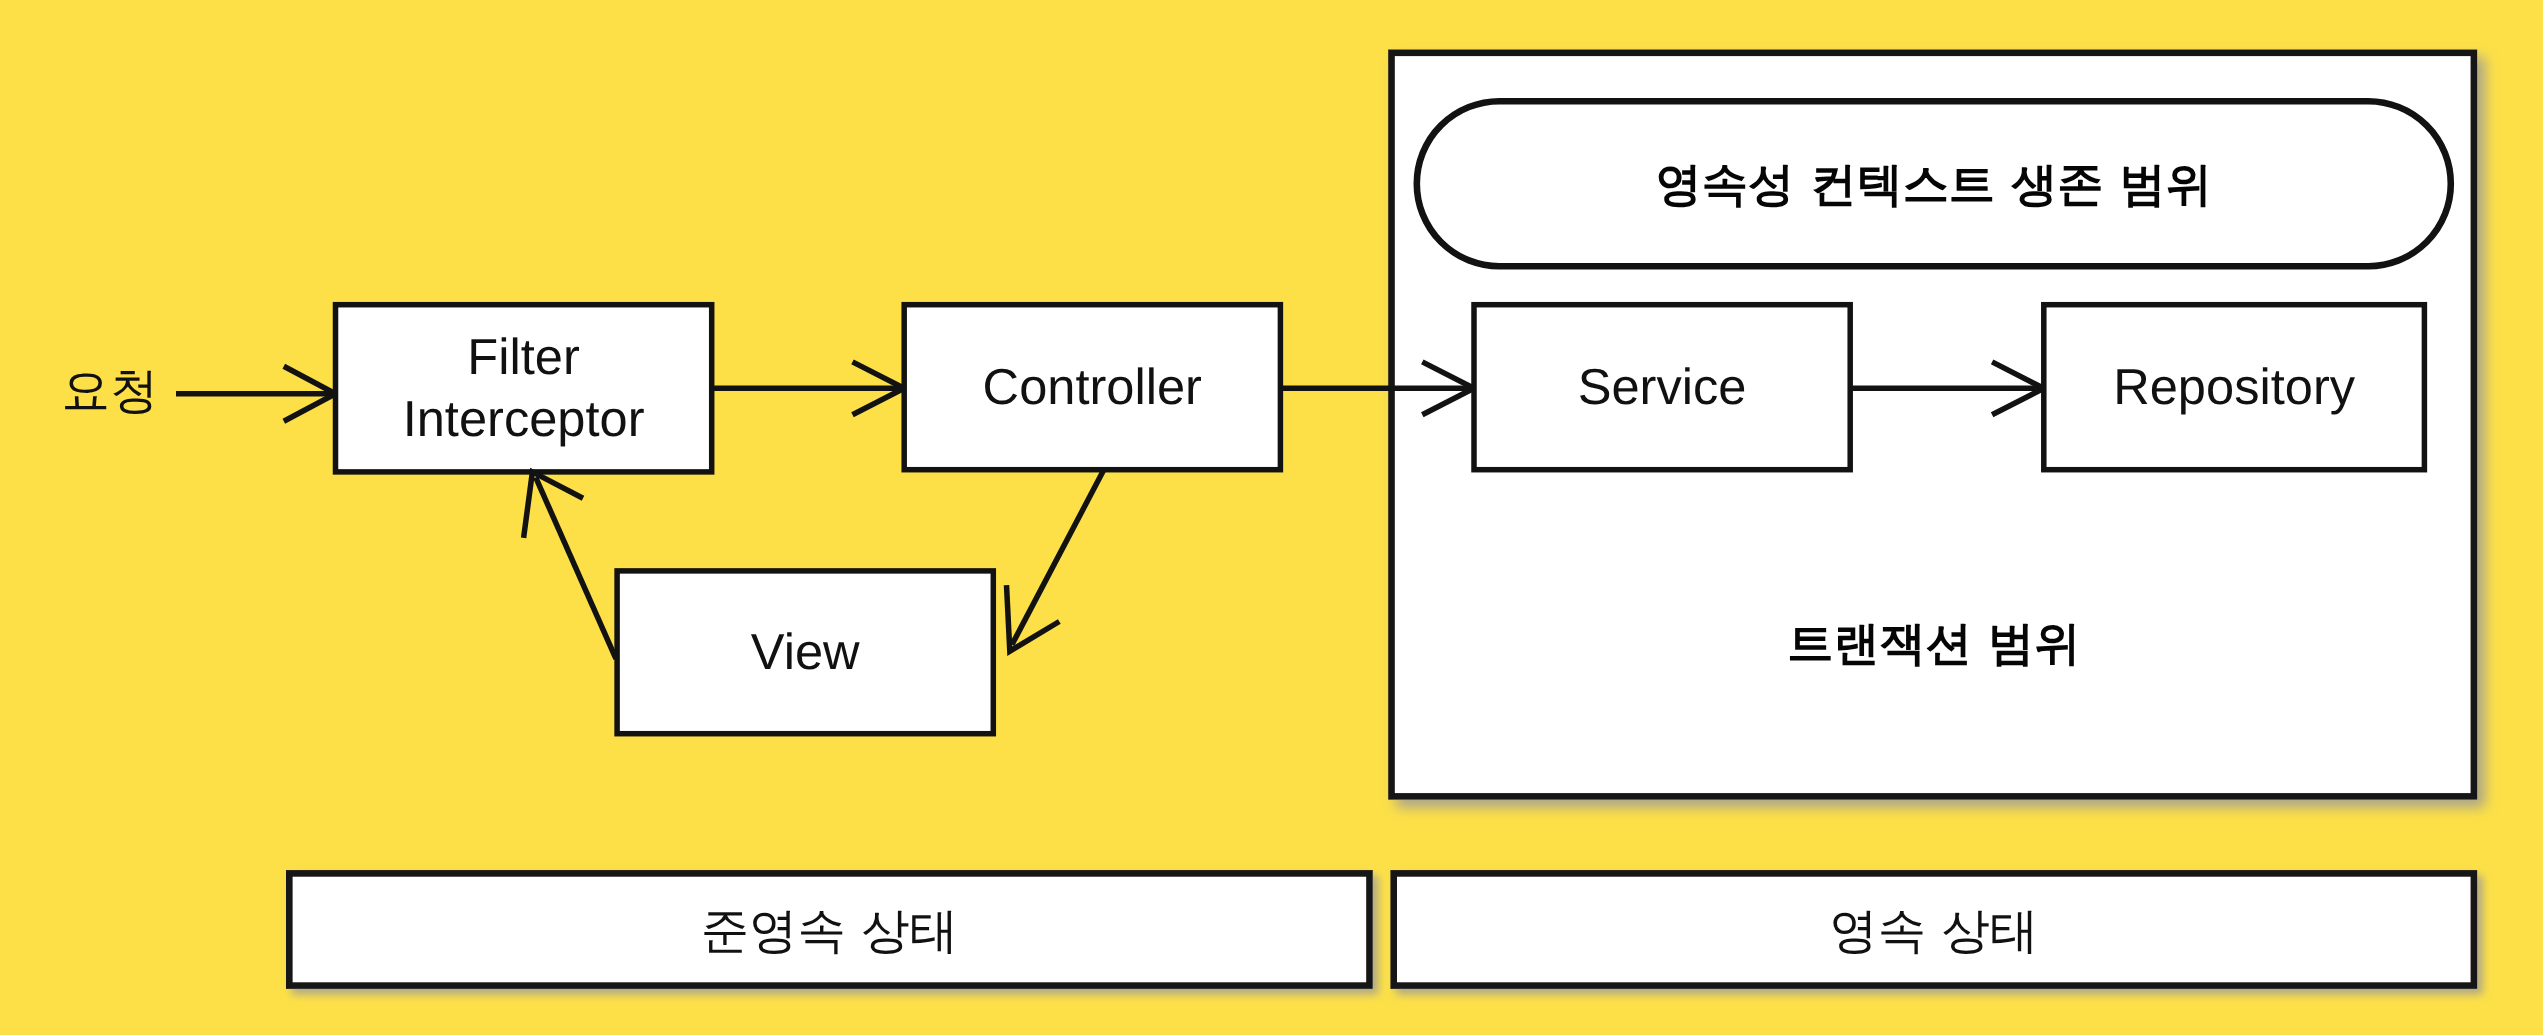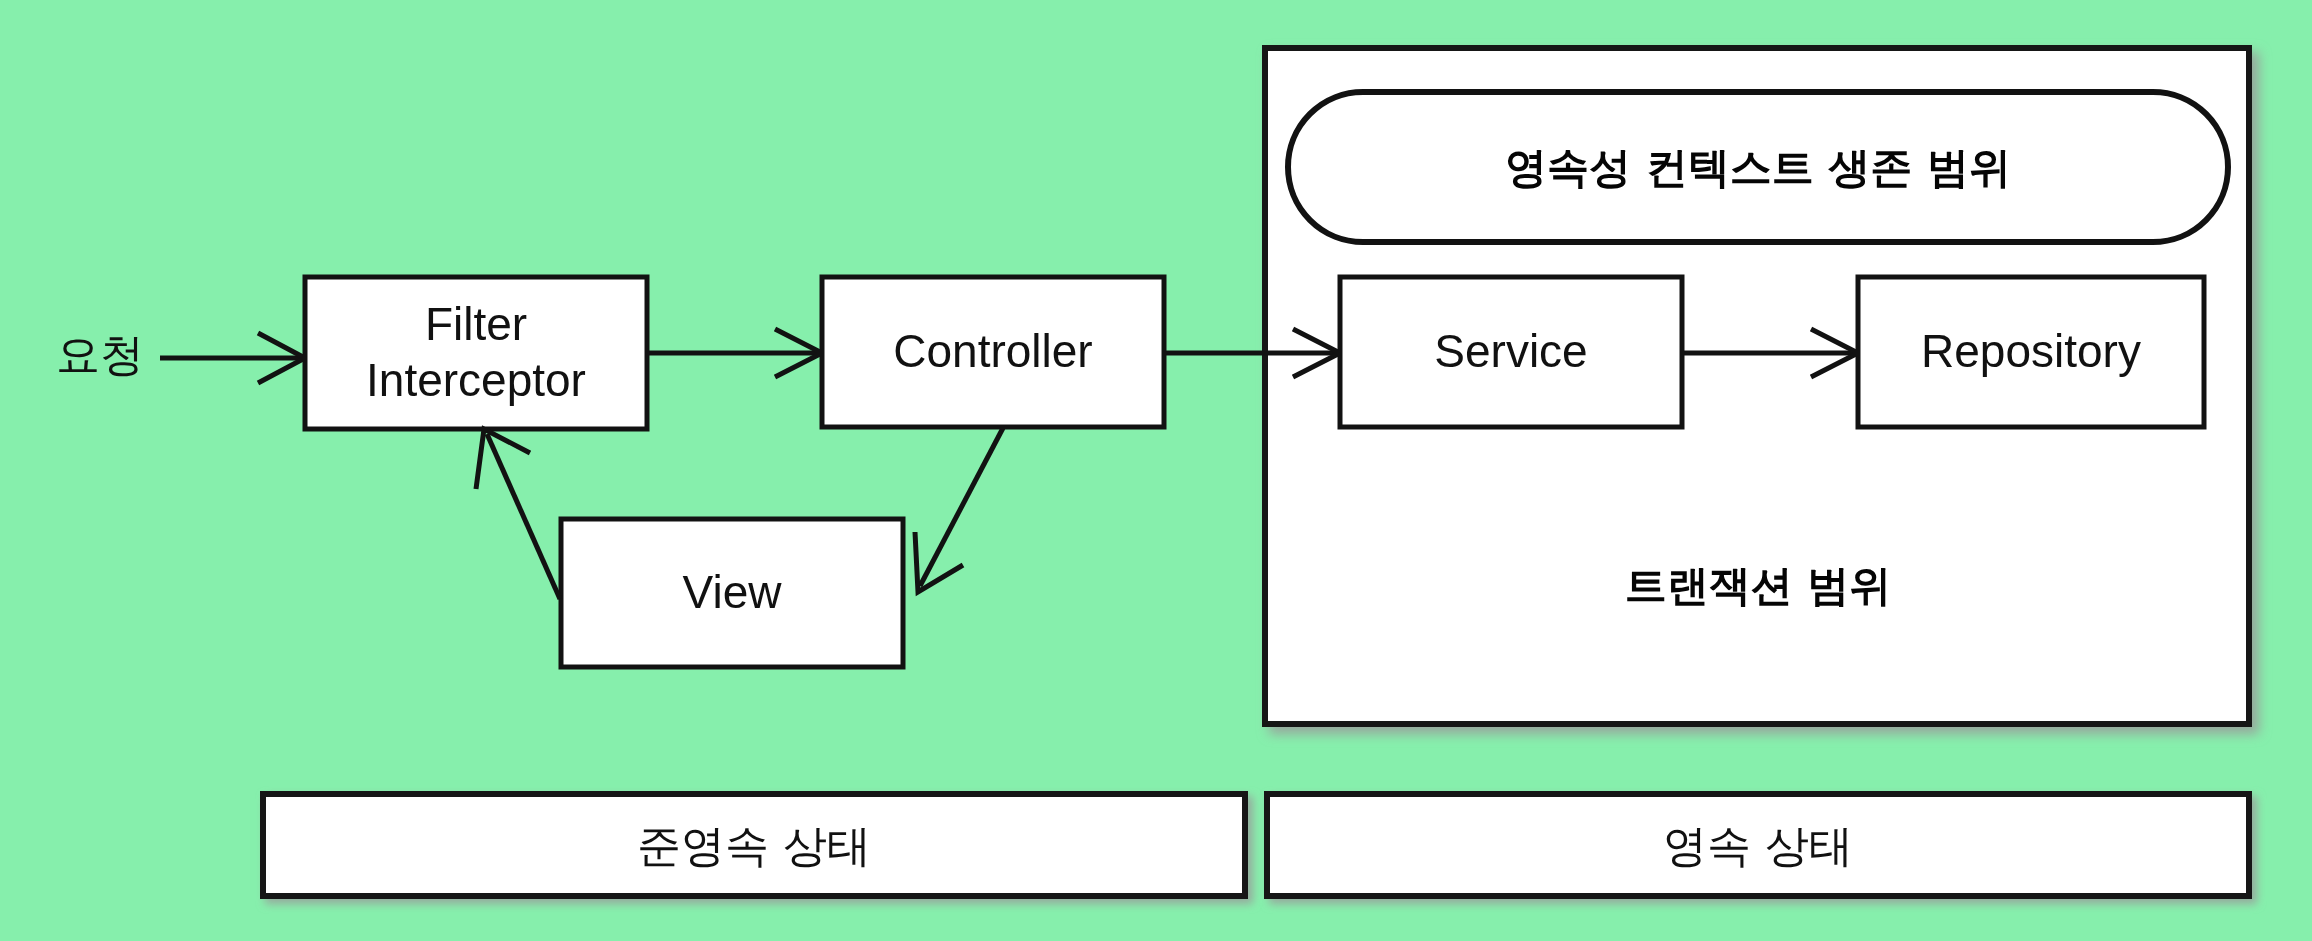--- a/index.html
+++ b/index.html
@@ -8,21 +8,21 @@
     background: #ffffff;
   }
   body {
     font-family: "Liberation Sans", "DejaVu Sans", sans-serif;
     color: #1a1a1a;
   }
   #canvas {
     position: relative;
     width: 2312px;
     height: 941px;
-    background: #86efac;
+    background: #fde047;
     overflow: hidden;
   }
   #diagram-svg {
     position: absolute;
     left: 0;
     top: 0;
     width: 2312px;
     height: 941px;
     display: block;
   }

